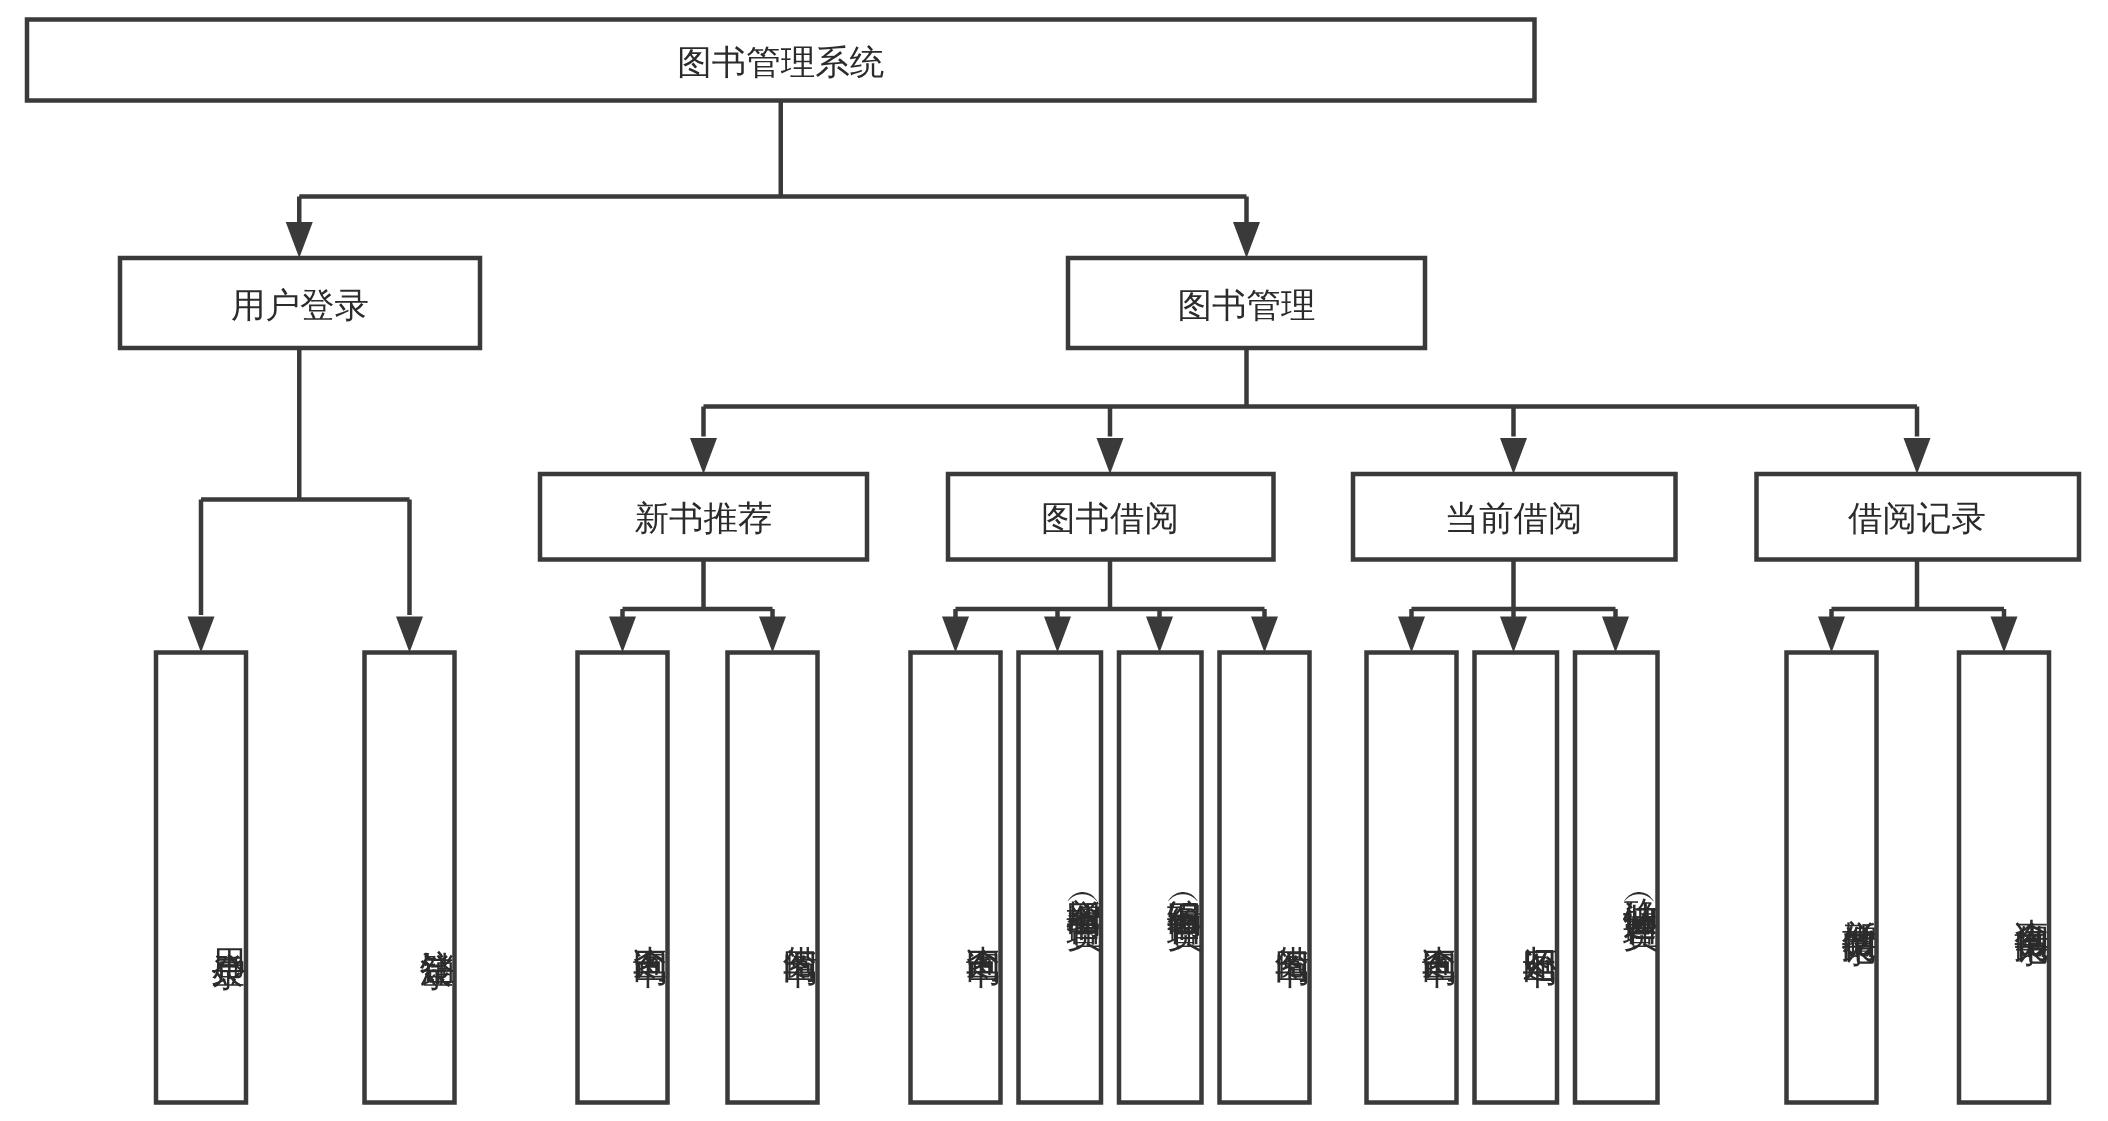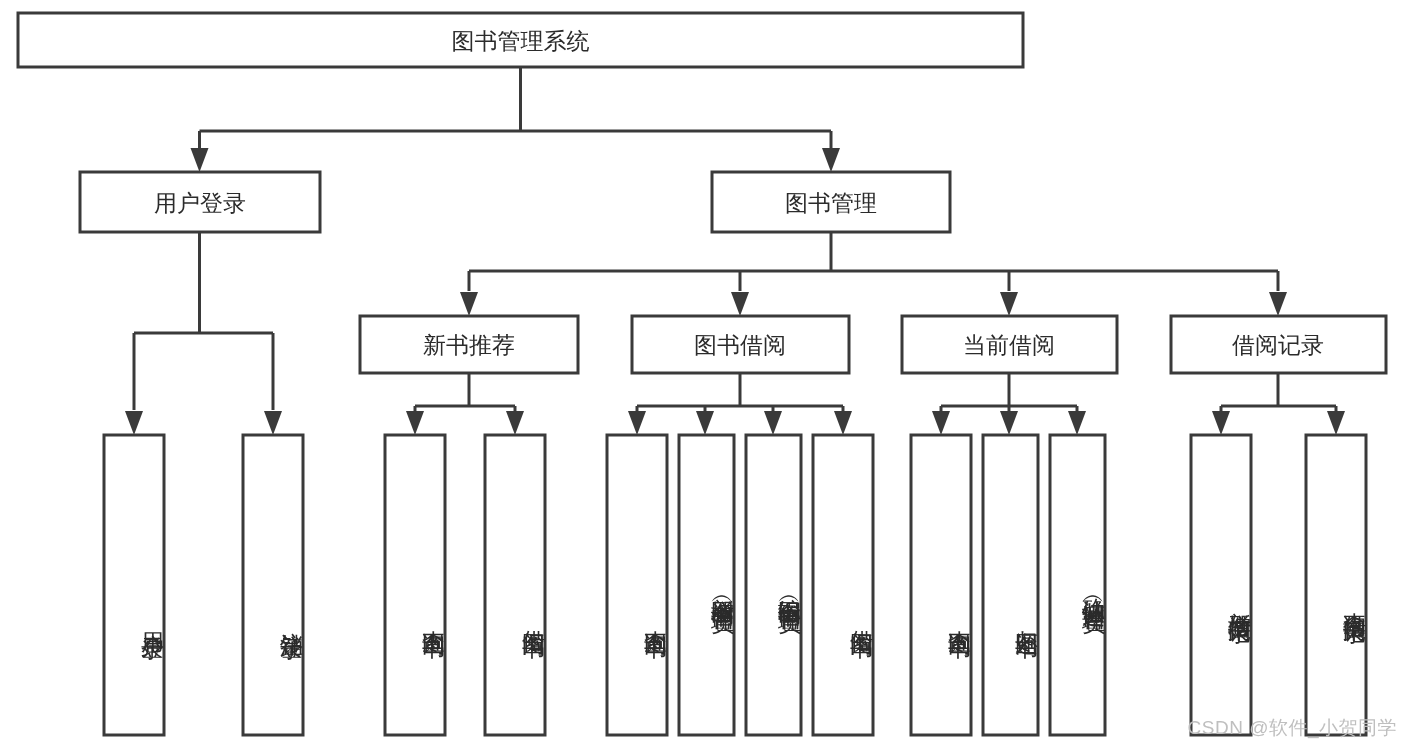--- a/index.html
+++ b/index.html
@@ -215,14 +215,13 @@
   <div class="vlabel" style="left:746px; top:442px; width:55px; height:293px;">编辑图书（管理员）</div>
   <div class="vlabel" style="left:813px; top:497px; width:60px; height:238px;">借阅图书</div>
 
   <div class="vlabel" style="left:911px; top:497px; width:60px; height:238px;">查询图书</div>
   <div class="vlabel" style="left:983px; top:497px; width:55px; height:238px;">归还图书</div>
   <div class="vlabel" style="left:1050px; top:442px; width:55px; height:293px;">确认归还（管理员）</div>
 
   <div class="vlabel" style="left:1191px; top:465px; width:60px; height:270px;">新增借阅记录</div>
   <div class="vlabel" style="left:1306px; top:465px; width:60px; height:270px;">查询借阅记录</div>
 
-  <div id="watermark">CSDN @软件_小贺同学</div>
 </div>
 
 </body></html>

